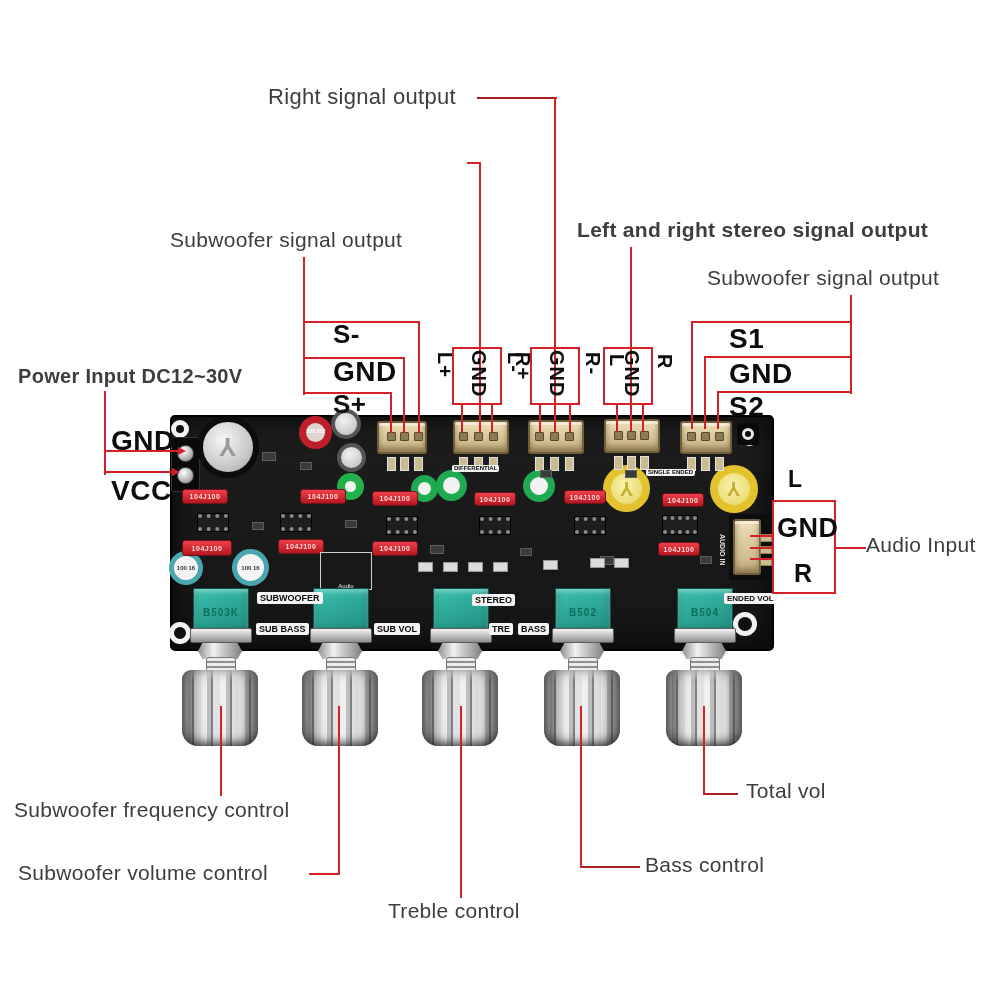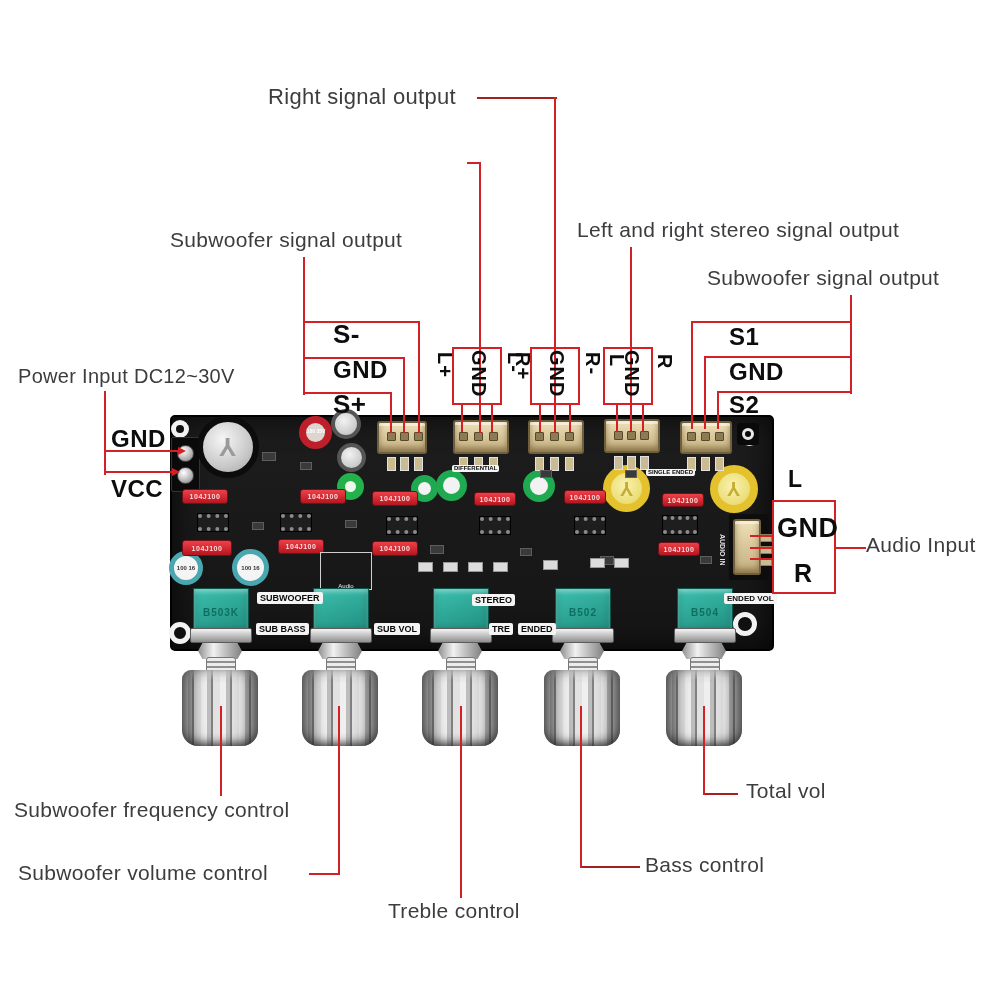--- a/index.html
+++ b/index.html
@@ -2,21 +2,21 @@
 <html><head>
 <meta charset="utf-8">
 <style>
   html,body{margin:0;padding:0;background:#fff;}
   .stage{position:relative;width:1000px;height:1000px;background:#ffffff;
          font-family:"Liberation Sans",sans-serif;overflow:hidden;}
   .abs{position:absolute;}
   
   .lbl{position:absolute;color:#3d3d40;font-size:21px;letter-spacing:.3px;white-space:nowrap;}
   
-  .pin{position:absolute;color:#0d0d0d;font-weight:bold;font-size:24px;white-space:nowrap;letter-spacing:.5px;}
+  .pin{position:absolute;color:#0d0d0d;font-weight:bold;font-size:28px;white-space:nowrap;letter-spacing:.5px;}
   .vpin{position:absolute;color:#0d0d0d;font-weight:bold;font-size:20px;writing-mode:vertical-rl;letter-spacing:1px;}
   
   .rl{position:absolute;background:#d42127;}
   .rld{position:absolute;background:#a81f23;}
   .rbox{position:absolute;border:2px solid #d42127;box-sizing:border-box;}
   .arr{position:absolute;width:0;height:0;border-top:4px solid transparent;border-bottom:4px solid transparent;border-left:8px solid #d42127;}
   
   .pcb{position:absolute;background:linear-gradient(#1d1d1d,#151515);border:2px solid #000;border-radius:5px;box-shadow:inset 0 0 30px rgba(0,0,0,.8);}
   .hole{position:absolute;border-radius:50%;border:5px solid #f2f2f2;background:#101010;box-sizing:border-box;}
   .cap{position:absolute;border-radius:50%;box-sizing:border-box;display:flex;align-items:center;justify-content:center;}
@@ -190,21 +190,21 @@
   <div class="knob" style="left:302px;top:670px;width:76px;height:76px;"></div>
   <div class="knob" style="left:422px;top:670px;width:76px;height:76px;"></div>
   <div class="knob" style="left:544px;top:670px;width:76px;height:76px;"></div>
   <div class="knob" style="left:666px;top:670px;width:76px;height:76px;"></div>
 
   <div class="silk" style="left:257px;top:592px;">SUBWOOFER</div>
   <div class="silk" style="left:256px;top:623px;">SUB BASS</div>
   <div class="silk" style="left:374px;top:623px;">SUB VOL</div>
   <div class="silk" style="left:472px;top:594px;">STEREO</div>
   <div class="silk" style="left:489px;top:623px;">TRE</div>
-  <div class="silk" style="left:518px;top:623px;">ENDED</div>
+  <div class="silk" style="left:518px;top:623px;">BASS</div>
   <div class="silk" style="left:724px;top:593px;font-size:8px;">ENDED VOL</div>
   <div class="silk" style="left:452px;top:465px;font-size:6px;padding:0 2px;">DIFFERENTIAL</div>
   <div class="silk" style="left:646px;top:469px;font-size:6px;padding:0 2px;">SINGLE ENDED</div>
 
   <div class="rld" style="left:477px;top:97px;width:80px;height:2px;"></div>
   <div class="rl" style="left:554px;top:97px;width:2px;height:336px;"></div>
 
   <div class="rl" style="left:467px;top:162px;width:14px;height:2px;"></div>
   <div class="rl" style="left:479px;top:162px;width:2px;height:271px;"></div>
 
@@ -252,23 +252,23 @@
   <div class="rl" style="left:338px;top:706px;width:2px;height:169px;"></div>
   <div class="rl" style="left:309px;top:873px;width:31px;height:2px;"></div>
   <div class="rl" style="left:460px;top:706px;width:2px;height:192px;"></div>
   <div class="rl" style="left:580px;top:706px;width:2px;height:162px;"></div>
   <div class="rld" style="left:582px;top:866px;width:58px;height:2px;"></div>
   <div class="rl" style="left:703px;top:706px;width:2px;height:89px;"></div>
   <div class="rld" style="left:705px;top:793px;width:33px;height:2px;"></div>
 
   <div class="lbl" style="left:268px;top:84px;font-size:22px;">Right signal output</div>
   <div class="lbl" style="left:170px;top:228px;">Subwoofer signal output</div>
-  <div class="lbl" style="left:577px;top:218px;">Left and right stereo signal output</div>
+  <div class="lbl" style="left:577px;top:218px;font-weight:bold;">Left and right stereo signal output</div>
   <div class="lbl" style="left:707px;top:266px;">Subwoofer signal output</div>
-  <div class="lbl" style="left:18px;top:365px;font-size:20px;">Power Input DC12~30V</div>
+  <div class="lbl" style="left:18px;top:365px;font-size:20px;font-weight:bold;">Power Input DC12~30V</div>
   <div class="lbl" style="left:866px;top:533px;">Audio Input</div>
   <div class="lbl" style="left:18px;top:861px;">Subwoofer volume control</div>
   <div class="lbl" style="left:14px;top:798px;">Subwoofer frequency control</div>
   <div class="lbl" style="left:388px;top:899px;">Treble control</div>
   <div class="lbl" style="left:645px;top:853px;">Bass control</div>
   <div class="lbl" style="left:746px;top:779px;">Total vol</div>
 
   <div class="pin" style="left:111px;top:425px;">GND</div>
   <div class="pin" style="left:111px;top:475px;">VCC</div>
 

